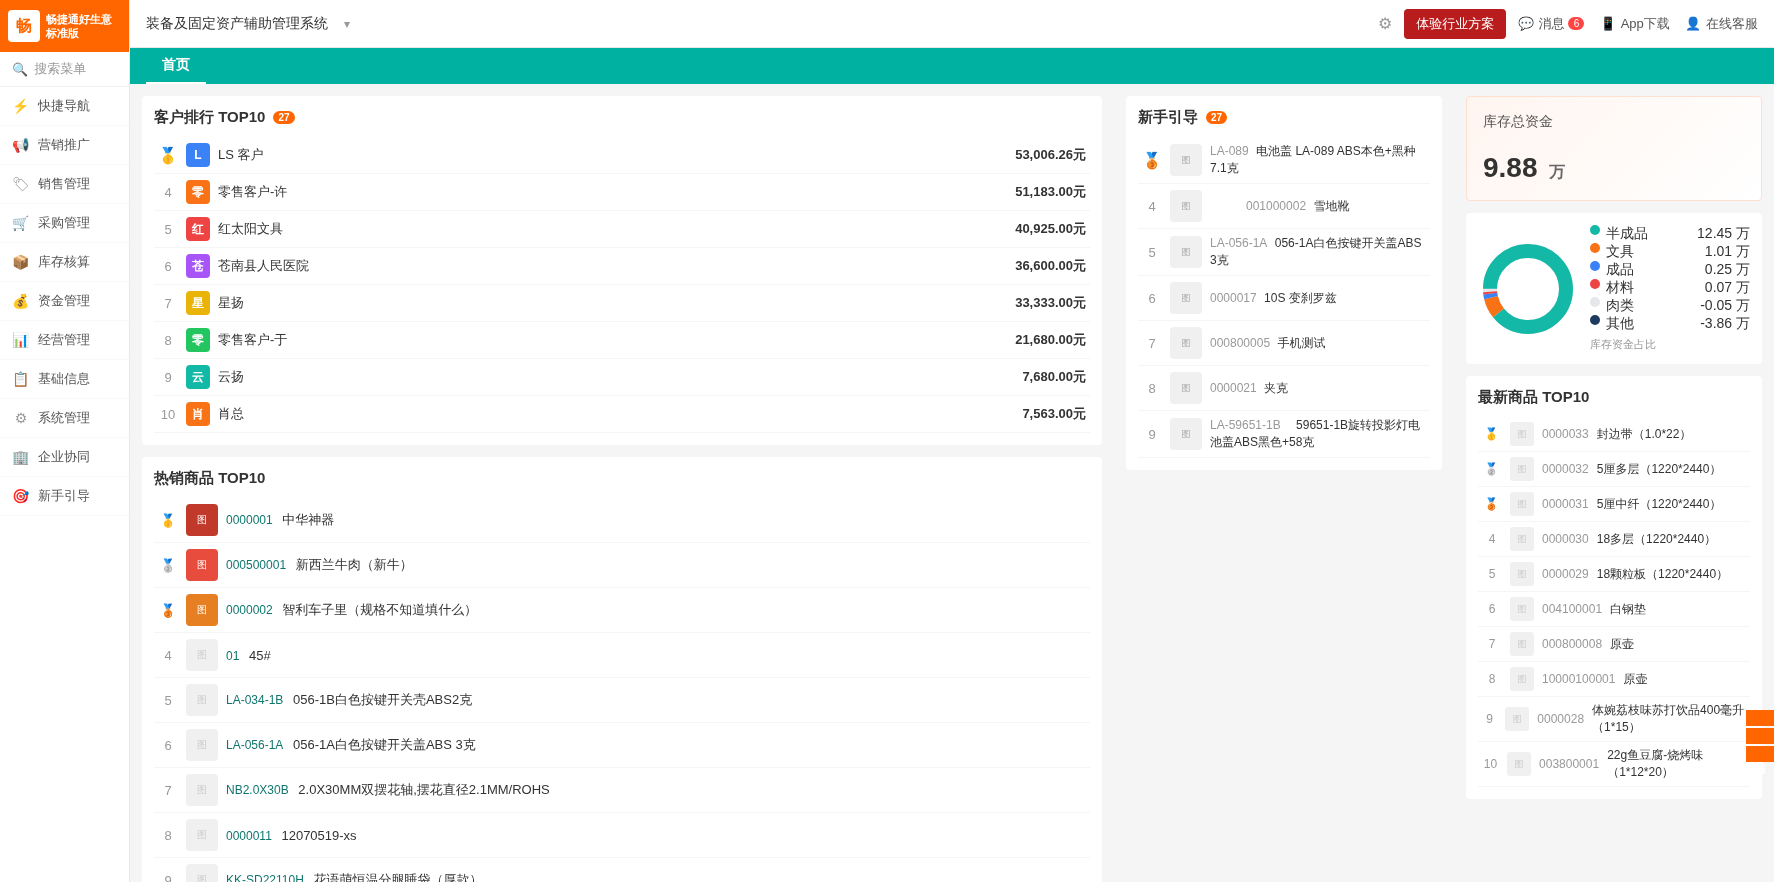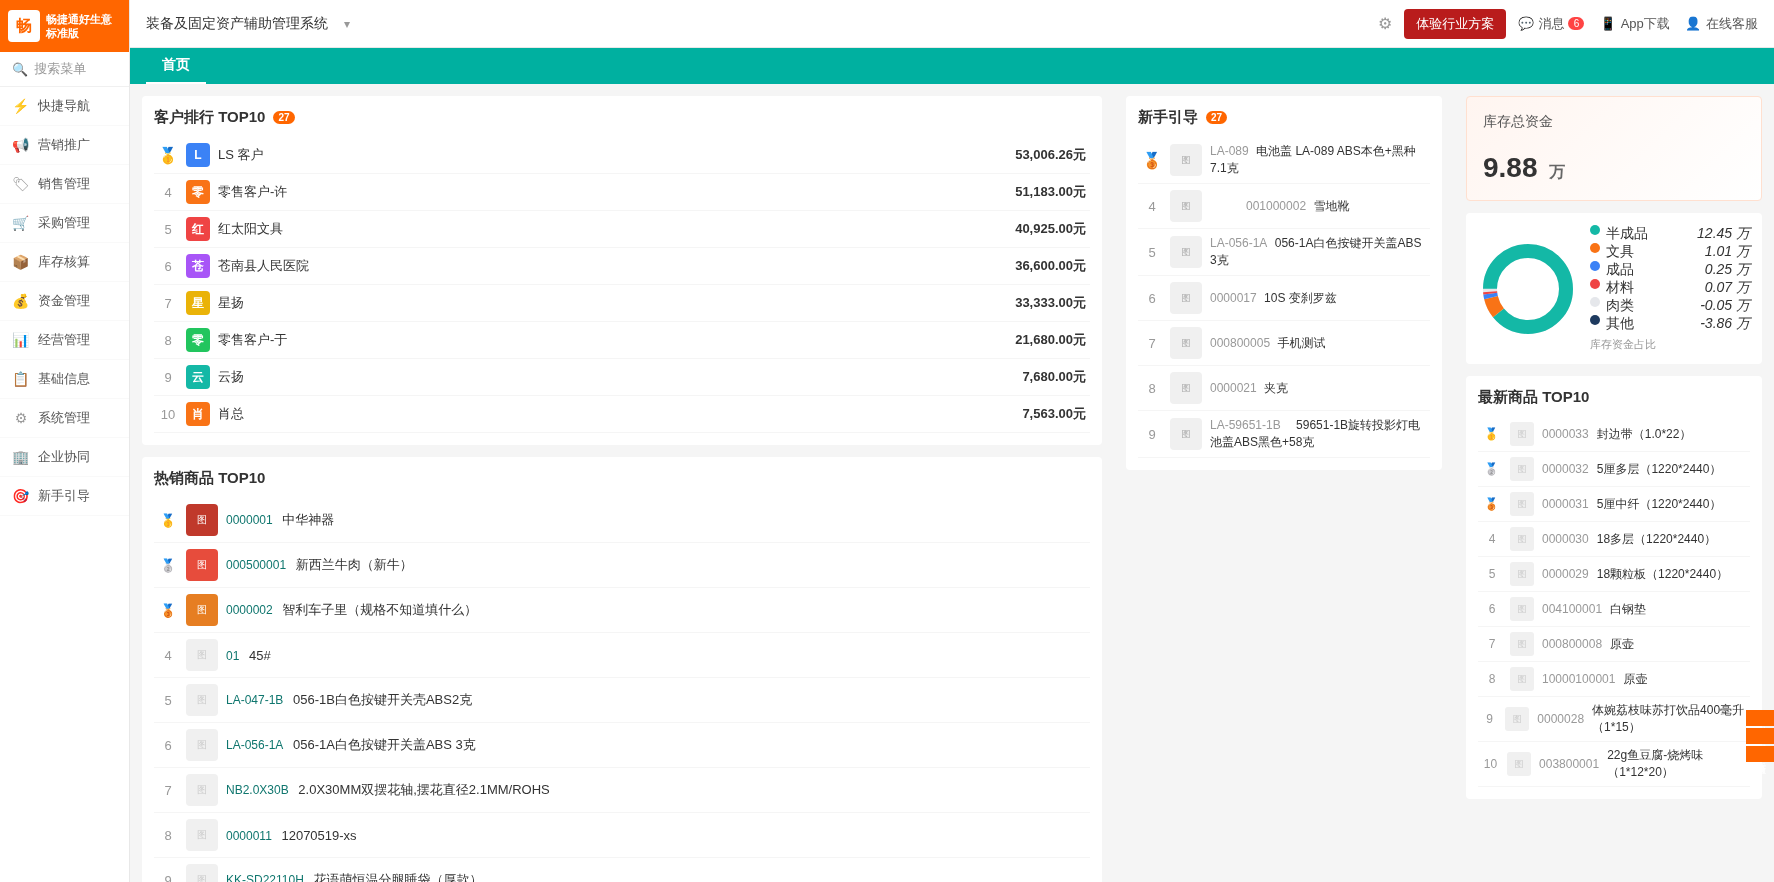--- a/index.html
+++ b/index.html
@@ -319,21 +319,21 @@
       gap: 6px;
       font-size: 14px;
     }
     .legend-dot {
       width: 10px;
       height: 10px;
       border-radius: 50%;
       flex-shrink: 0;
     }
     .legend-name { flex: 1; color: #333; }
-    .legend-value { color: #333; white-space: nowrap; font-style: italic; }
+    .legend-value { color: #333; white-space: nowrap; }
     .chart-subtitle {
       font-size: 11px;
       color: #999;
       margin-top: 4px;
     }
 
     
     .new-products-card {
       background: #fff;
       border-radius: 4px;
@@ -598,21 +598,21 @@
           <div class="product-info">
             <span class="product-code">01</span>
             <span>45#</span>
           </div>
         </div>
 
         <div class="product-row">
           <span class="product-rank-num">5</span>
           <div class="product-img-placeholder">图</div>
           <div class="product-info">
-            <span class="product-code">LA-047-1B</span>
+            <span class="product-code">LA-034-1B</span>
             <span>056-1B白色按键开关壳ABS2克</span>
           </div>
         </div>
 
         <div class="product-row">
           <span class="product-rank-num">6</span>
           <div class="product-img-placeholder">图</div>
           <div class="product-info">
             <span class="product-code">LA-056-1A</span>
             <span>056-1A白色按键开关盖ABS 3克</span>

